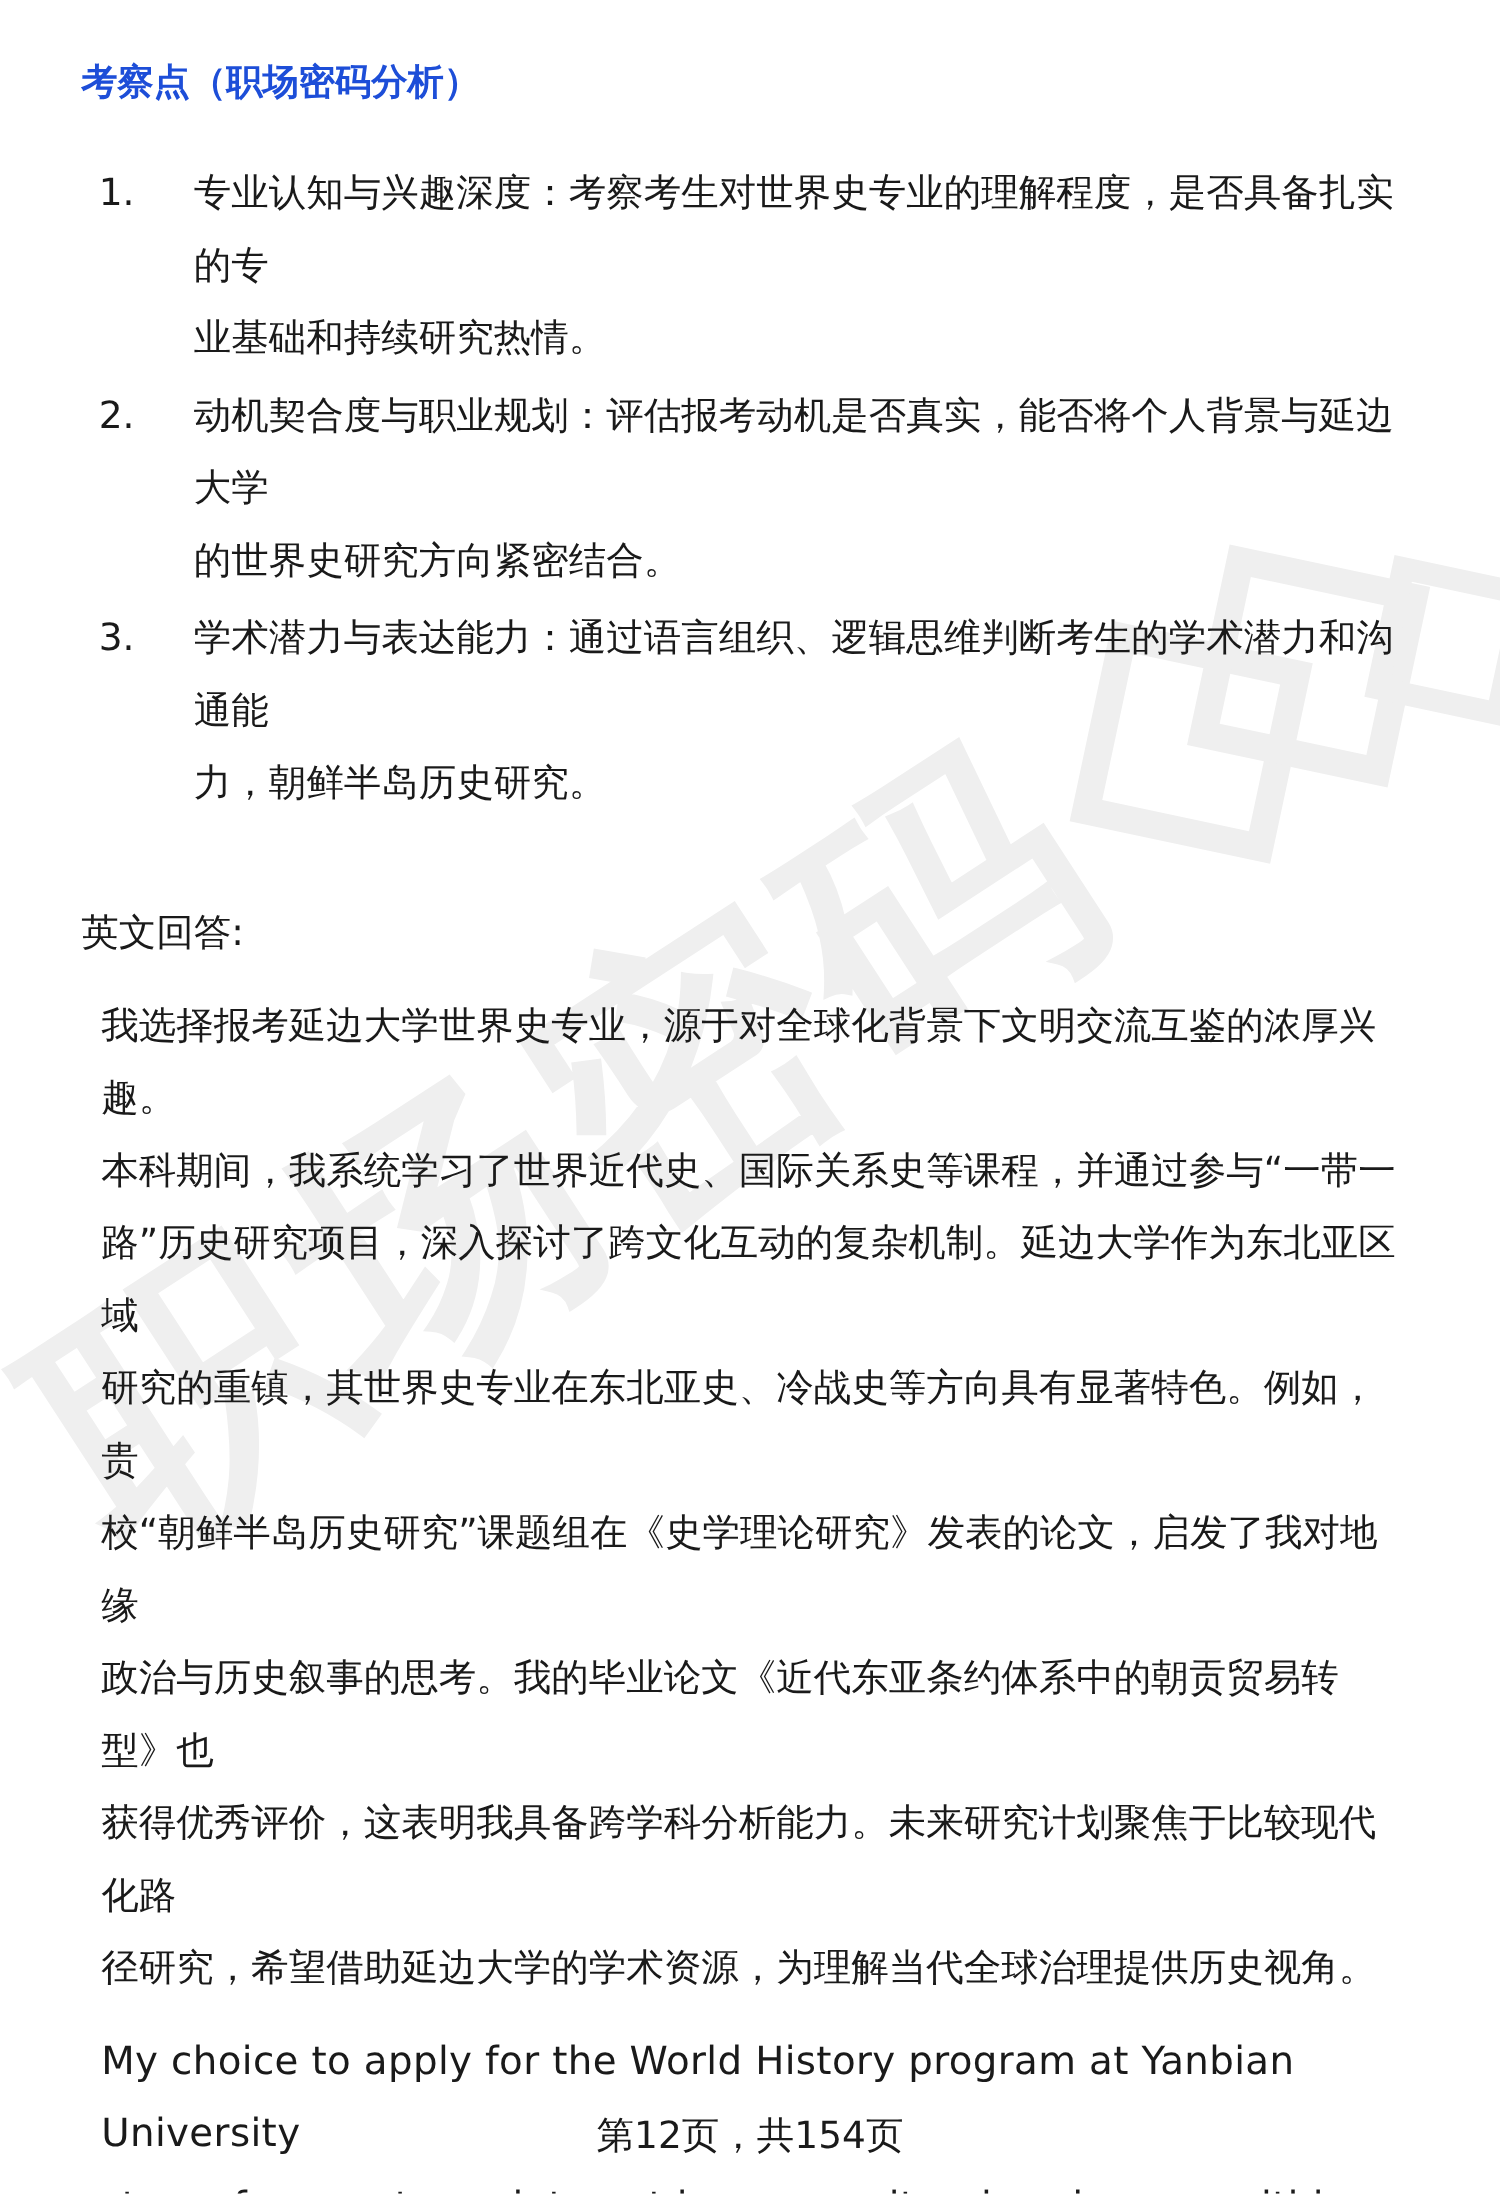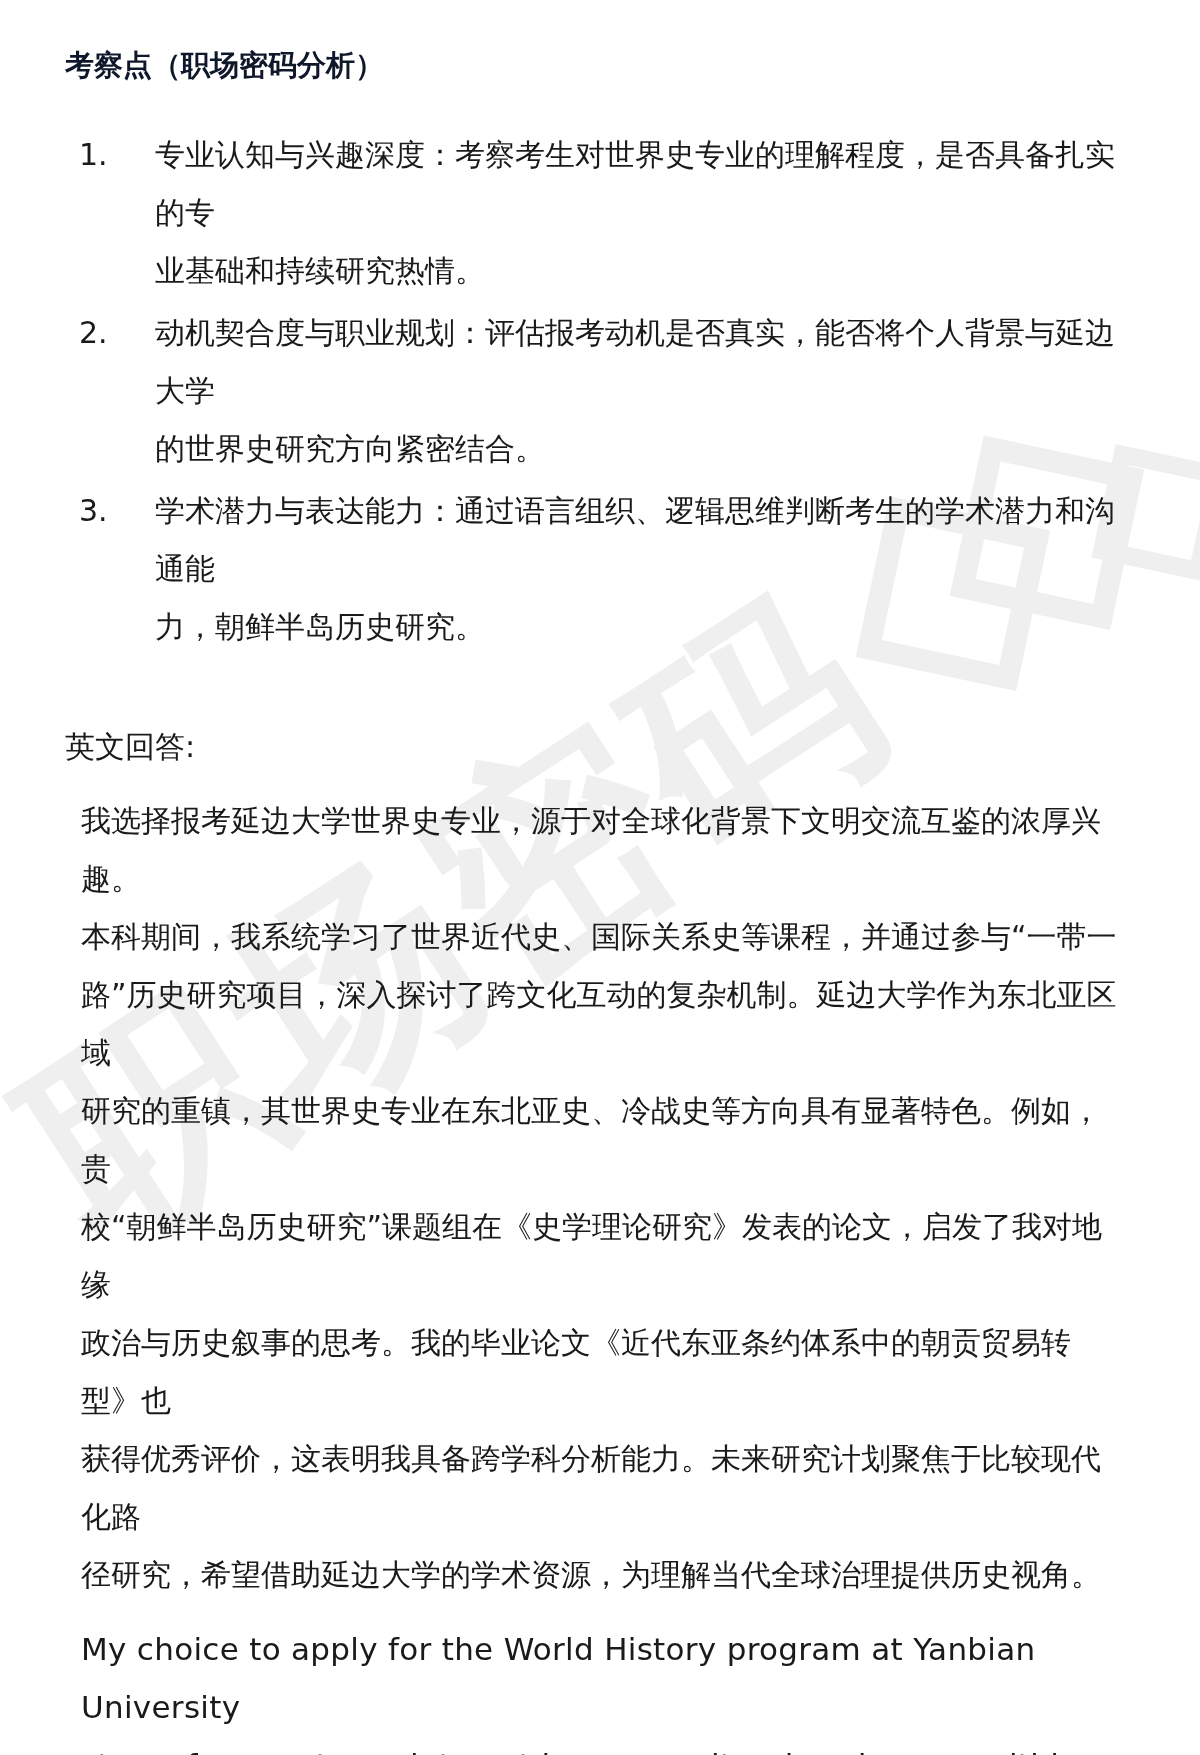--- a/index.html
+++ b/index.html
@@ -114,21 +114,21 @@
 
   <div class="watermark" style="color: rgb(239, 239, 239);">
     <span class="wm-text">职场密码</span>
     <span class="wm-diamond d1" style="color: rgb(239, 239, 239); border-color: rgb(239, 239, 239);"></span>
     <span class="wm-diamond d2" style="color: rgb(239, 239, 239); border-color: rgb(239, 239, 239);"></span>
     <span class="wm-diamond d3" style="color: rgb(239, 239, 239); border-color: rgb(239, 239, 239);"></span>
   </div>
 
   <div class="content">
 
-    <h1 class="heading" style="color: #0f172a;">考察点（职场密码分析）</h1>
+    <h1 class="heading" style="color: #1d4ed8;">考察点（职场密码分析）</h1>
 
     <ol class="points">
       <li>
         <span class="num">1.</span>
         <span class="pt">专业认知与兴趣深度：考察考生对世界史专业的理解程度，是否具备扎实的专
 业基础和持续研究热情。</span>
       </li>
       <li>
         <span class="num">2.</span>
         <span class="pt">动机契合度与职业规划：评估报考动机是否真实，能否将个人背景与延边大学
@@ -156,14 +156,15 @@
 globalization. During my undergraduate studies, I systematically studied
 modern world history and international relations history, and through
 participation in the "Belt and Road" historical research project, I deeply
 explored the complex mechanisms of intercultural interactions. As a key
 institution for Northeast Asia regional studies, Yanbian University's World
 History program has distinctive features in Northeast Asia history and Cold
 War history. For instance, the papers published by the university's "Korean</p>
 
   </div>
 
+  <div class="footer">第12页，共154页</div>
 
 </div>
 
 </body></html>

